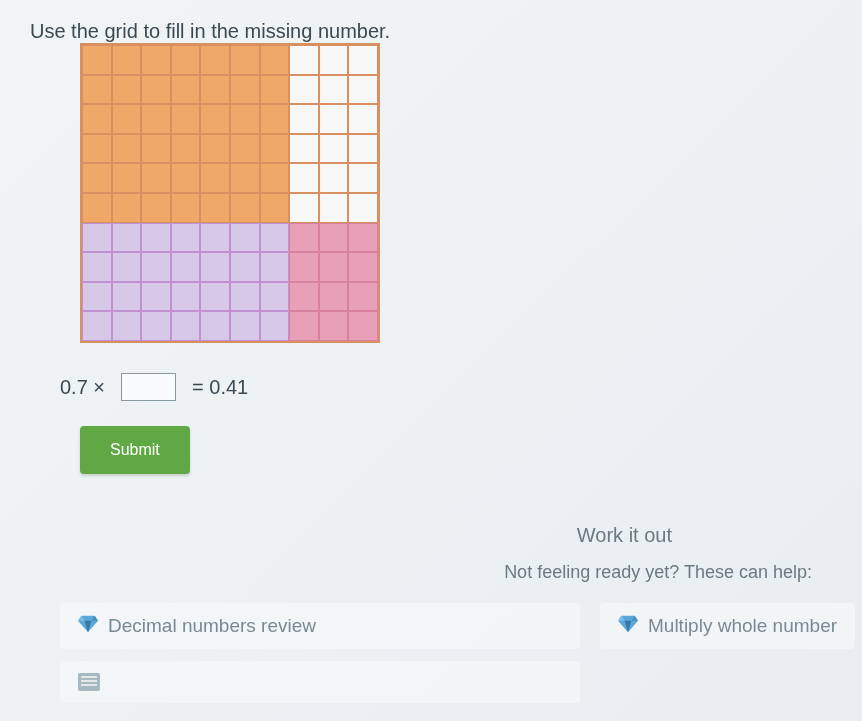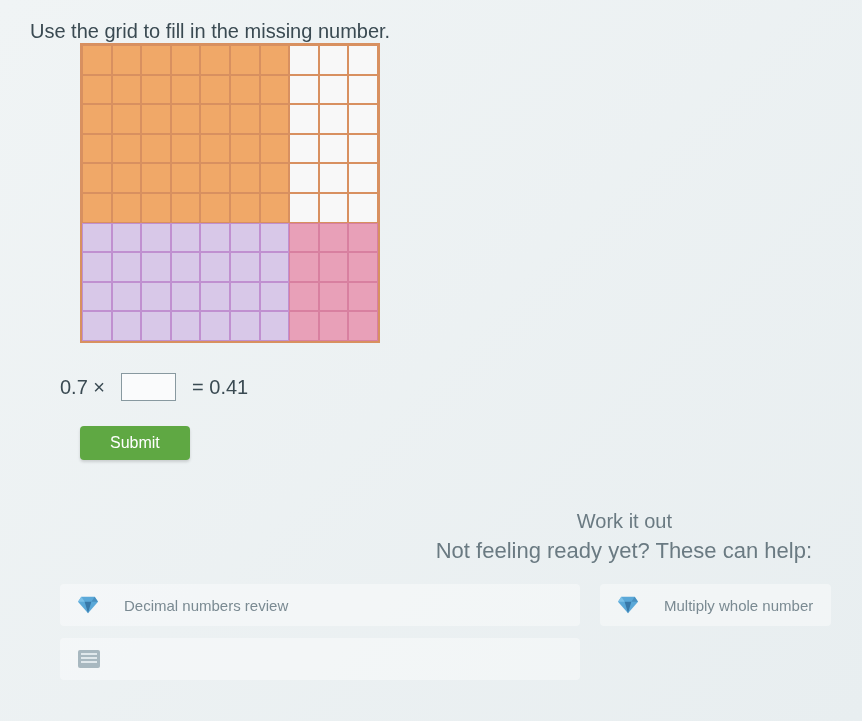--- a/index.html
+++ b/index.html
@@ -64,57 +64,56 @@
       height: 28px;
       border: 1px solid #8899a0;
       background: #fafbfc;
       display: inline-block;
       vertical-align: middle;
     }
     .submit-btn {
       background: #5fa843;
       color: white;
       border: none;
-      padding: 8px 30px;
+      padding: 15px 30px;
       font-size: 16px;
       border-radius: 4px;
       margin-left: 50px;
       cursor: pointer;
       box-shadow: 0 2px 3px rgba(0,0,0,0.15);
     }
     .help-section {
       margin-top: 50px;
       text-align: right;
       padding-right: 20px;
     }
     .work-it-out {
       font-size: 20px;
       color: #6a7a82;
-      margin-bottom: 5px;
+      margin-bottom: 15px;
       padding-right: 140px;
     }
     .help-text {
-      font-size: 22px;
+      font-size: 18px;
       color: #6a7a82;
       margin-bottom: 20px;
     }
     .help-links {
       display: flex;
       gap: 20px;
       margin-left: 30px;
       margin-top: 10px;
     }
     .help-link {
       background: rgba(255,255,255,0.4);
       padding: 12px 18px;
       border-radius: 4px;
       display: flex;
-      align-items: center;
-      gap: 26px;
-      font-size: 15px;
+      gap: 10px;
+      font-size: 19px;
       color: #7a8a92;
       flex: 0 0 auto;
     }
     .help-link.wide {
       min-width: 520px;
     }
     .help-link.right {
       min-width: 200px;
     }
     .gem-icon {

